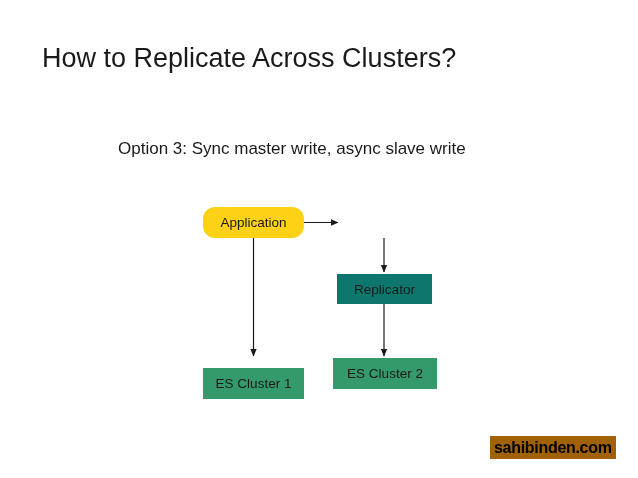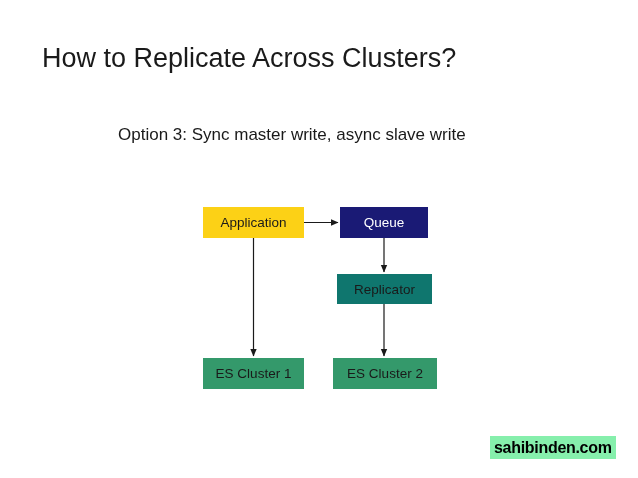--- a/index.html
+++ b/index.html
@@ -26,21 +26,21 @@
     font-size: 27px;
     line-height: 40px;
     font-weight: normal;
     color: #1a1a1a;
     letter-spacing: 0px;
     white-space: nowrap;
   }
   #slide-subtitle {
     position: absolute;
     left: 118px;
-    top: 124px;
+    top: 138px;
     font-size: 17px;
     line-height: 22px;
     color: #1a1a1a;
     white-space: nowrap;
   }
   #diagram {
     position: absolute;
     left: 0;
     top: 0;
     width: 638px;
@@ -57,40 +57,41 @@
     text-align: center;
     white-space: nowrap;
   }
   .node-application {
     left: 203px;
     top: 207px;
     width: 101px;
     height: 31px;
     background: #fcd116;
     color: #1a1a1a;
+    border-radius: 12px;
   }
   .node-queue {
     left: 340px;
     top: 207px;
     width: 88px;
     height: 31px;
     background: #1a1a75;
     color: #ffffff;
   }
   .node-replicator {
     left: 337px;
     top: 274px;
     width: 95px;
     height: 30px;
     background: #0f766e;
     color: #1a1a1a;
   }
   .node-escluster1 {
     left: 203px;
-    top: 358px;
+    top: 368px;
     width: 101px;
     height: 31px;
     background: #34996b;
     color: #1a1a1a;
   }
   .node-escluster2 {
     left: 333px;
     top: 358px;
     width: 104px;
     height: 31px;
@@ -103,21 +104,21 @@
     top: 0;
     width: 638px;
     height: 478px;
     pointer-events: none;
   }
   #brand-logo {
     position: absolute;
     left: 490px;
     top: 436px;
     height: 23px;
-    background: #86efac;
+    background: #a16207;
     display: flex;
     align-items: center;
     padding: 0 4px;
     box-sizing: border-box;
   }
   #brand-logo-text {
     font-size: 16px;
     font-weight: bold;
     color: #000000;
     letter-spacing: -0.3px;
@@ -147,21 +148,20 @@
 
       <line x1="253.5" y1="238" x2="253.5" y2="356" stroke="#1a1a1a" stroke-width="1.2" marker-end="url(#arrowhead)"></line>
 
       <line x1="384" y1="238" x2="384" y2="272" stroke="#1a1a1a" stroke-width="1.2" marker-end="url(#arrowhead)"></line>
 
       <line x1="384" y1="304" x2="384" y2="356" stroke="#1a1a1a" stroke-width="1.2" marker-end="url(#arrowhead)"></line>
     </svg>
 
     <div class="node node-application">Application</div>
 
-    <div class="node node-queue">Queue</div>
 
     <div class="node node-replicator">Replicator</div>
 
     <div class="node node-escluster1">ES Cluster 1</div>
 
     <div class="node node-escluster2">ES Cluster 2</div>
 
   </div>
 
   <div id="brand-logo">

